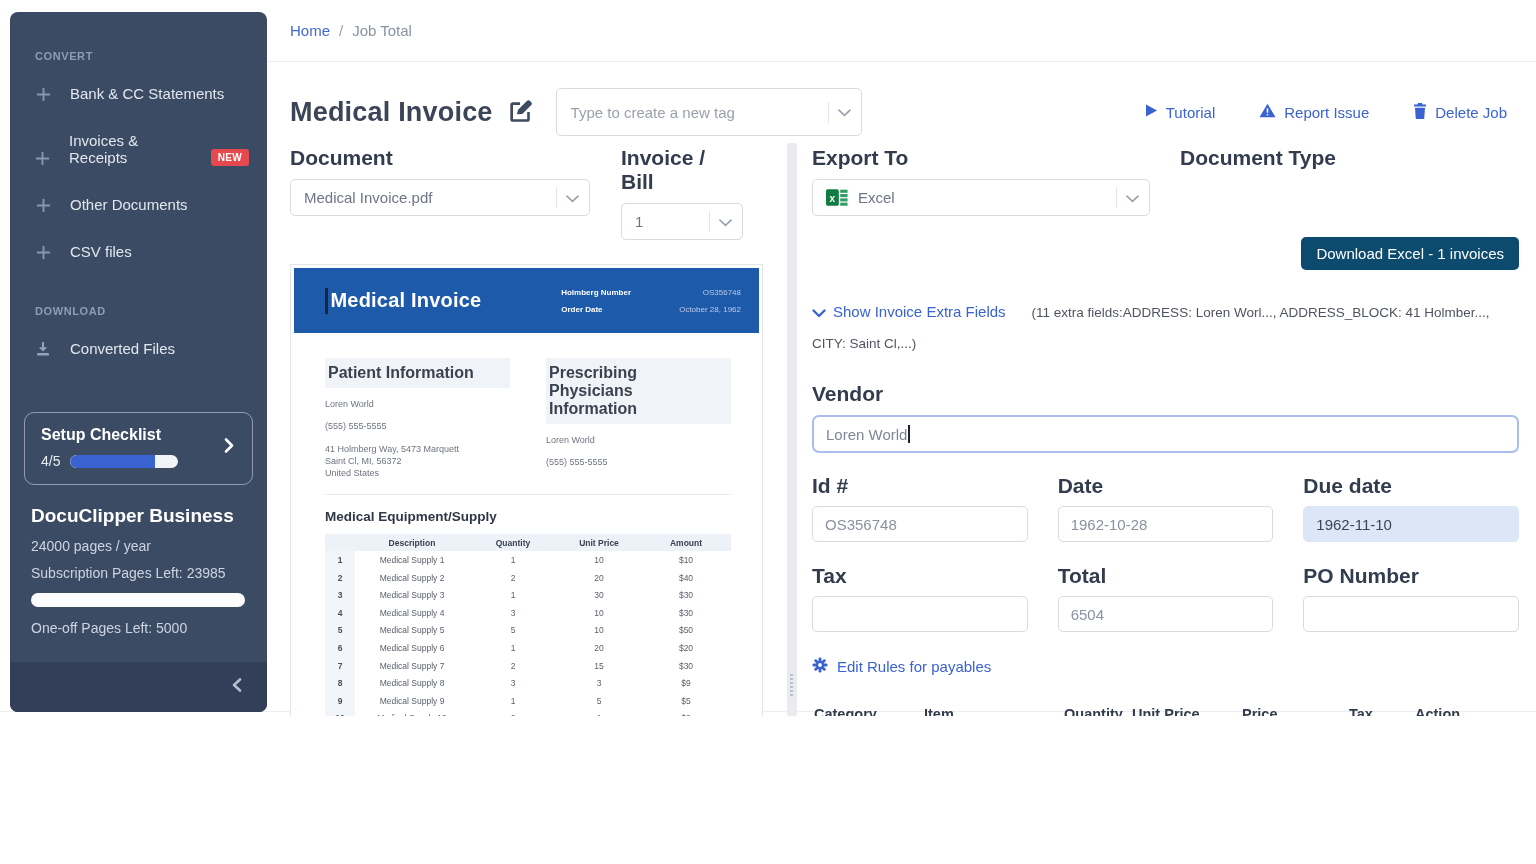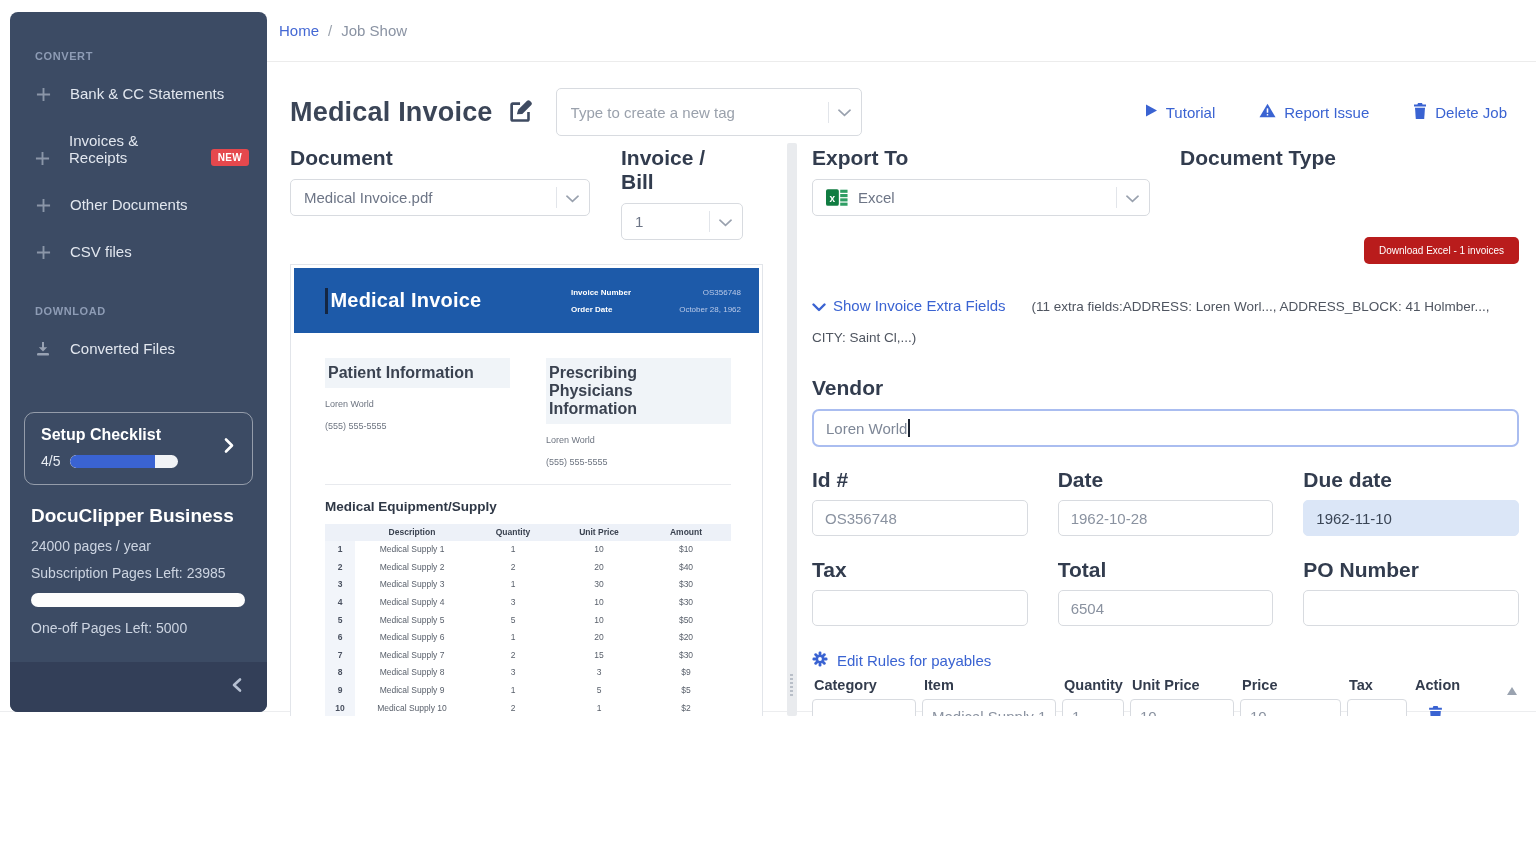--- a/index.html
+++ b/index.html
@@ -26,21 +26,21 @@
   .cl-fill { width:78%; height:100%; background:#3a63d2; border-radius:7px 0 0 7px; }
   .plan { padding:20px 21px 0; }
   .plan-name { font-size:19px; font-weight:bold; color:#fff; margin-bottom:11px; }
   .plan-line { font-size:14px; color:#ccd4e1; margin-bottom:11px; }
   .plan-bar { width:214px; height:14px; background:#fdfdfd; border-radius:7px; margin:12px 0 13px; }
   .side-footer { margin-top:auto; height:50px; background:#333f58; border-radius:0 0 8px 8px;
                  display:flex; align-items:center; justify-content:flex-end; padding-right:24px; cursor:pointer; }
 
   
   .main { flex:1; min-width:0; }
-  .breadcrumb-bar { height:62px; display:flex; align-items:center; gap:9px; padding-left:12px; font-size:15px; border-bottom:1px solid #ececec; }
+  .breadcrumb-bar { height:62px; display:flex; align-items:center; gap:9px; padding-left:23px; font-size:15px; border-bottom:1px solid #ececec; }
   .bc-home { color:#4468d4; text-decoration:none; cursor:pointer; }
   .bc-sep { color:#9aa2ad; }
   .bc-cur { color:#8a93a3; }
   .content { padding:0 17px 0 23px; }
 
   .title-row { display:flex; align-items:center; margin-top:26px; }
   .page-title { font-size:27px; font-weight:bold; color:#3b4557; letter-spacing:.2px; }
   .edit-ic { margin-left:13px; margin-top:2px; cursor:pointer; }
   .tag-box { margin-left:23px; width:306px; height:48px; border:1px solid #d8dbe0; border-radius:5px;
              display:flex; align-items:center; padding:0 10px 0 5px; background:#fff; }
@@ -61,21 +61,21 @@
   .selectbox { height:37px; border:1px solid #d8dbe0; border-radius:5px; background:#fff; display:flex; align-items:center;
                padding:0 10px 0 13px; font-size:15px; color:#6d7586; cursor:pointer; }
   .selectbox .grow { flex:1; }
   .controls-left { display:flex; gap:31px; }
   .fw-doc { width:300px; } .fw-inv { width:122px; }
   .controls-right { display:flex; gap:30px; }
   .fw-exp { width:338px; } .fw-dtype { flex:1; }
   .xl-ic { margin-right:10px; display:flex; }
 
   .dl-row { display:flex; justify-content:flex-end; margin-top:21px; }
-  .dl-btn { background:#b91c1c; color:#fff; border:none; border-radius:5px; font-size:10px; font-family:inherit;
+  .dl-btn { background:#0c4a6e; color:#fff; border:none; border-radius:5px; font-size:15px; font-family:inherit;
             padding:8px 15px; cursor:pointer; }
 
   .extra-row { margin-top:26px; line-height:31px; font-size:13.5px; color:#4f5560; }
   .extra-toggle { color:#3a63d2; font-size:15px; font-weight:500; cursor:pointer; white-space:nowrap; }
   .extra-toggle svg { vertical-align:-1px; margin-right:7px; }
   .extra-sum { margin-left:26px; }
 
   .vendor-wrap { margin-top:23px; }
   .vendor-input { height:38px; border:2px solid #aabdf0; border-radius:7px; display:flex; align-items:center;
                   padding:0 12px; font-size:15px; color:#7e8797; background:#fff; }
@@ -84,21 +84,21 @@
   .fgrid { display:grid; grid-template-columns:1fr 1fr 1fr; column-gap:30px; margin-top:21px; }
   .fgrid .field-label { margin:0 0 8px; }
   .fgrid .r2 { margin-top:22px; }
   .tinput { width:100%; height:36px; border:1px solid #d8dbe0; border-radius:5px; padding:0 12px;
             font-size:15px; color:#8a92a0; font-family:inherit; background:#fff; outline:none; }
   .tinput.hl { background:#dbe6f7; border-color:#dbe6f7; color:#3a4556; }
 
   .edit-rules { margin-top:25px; display:flex; align-items:center; gap:9px; color:#3a63d2; font-size:15px; cursor:pointer; width:fit-content; }
 
   .li-grid { display:grid; grid-template-columns:104px 134px 62px 104px 101px 60px 1fr; column-gap:6px; }
-  .li-head { margin-top:4px; position:relative; padding:3px 0 6px; }
+  .li-head { margin-top:27px; position:relative; padding:3px 0 6px; }
   .li-head span { font-size:14.5px; font-weight:bold; color:#333c4d; padding-left:2px; }
   .li-tri { position:absolute; right:2px; top:8px; }
   .li-row .cell input { width:100%; height:34px; border:1px solid #d8dbe0; border-radius:4px; padding:0 9px;
                         font-size:15px; color:#8a92a0; font-family:inherit; background:#fff; outline:none; }
   .li-action { display:flex; align-items:center; padding-left:15px; }
 
   
   .pdf-card { margin-top:24px; width:473px; height:480px; border:1px solid #e2e5ea; background:#fff; padding:3px; overflow:hidden; }
   .pdf-head { background:#1d5aa9; height:65px; display:flex; align-items:center; padding:0 18px 0 31px; }
   .pdf-caret { width:2.5px; height:26px; background:#142642; margin-right:3px; }
@@ -203,21 +203,21 @@
         <span><svg width="12" height="16" viewBox="0 0 12 16">
               <path d="M9 2.5l-6 5.5 6 5.5" stroke="#b6c0d2" stroke-width="2.6" fill="none" stroke-linecap="round" stroke-linejoin="round"></path>
             </svg></span>
       </div>
     </aside>
 
     <main class="main">
       <div class="breadcrumb-bar">
         <a class="bc-home">Home</a>
         <span class="bc-sep">/</span>
-        <span class="bc-cur">Job Show</span>
+        <span class="bc-cur">Job Total</span>
       </div>
 
       <div class="content">
         <div class="title-row">
           <span class="page-title">Medical Invoice</span>
           <span class="edit-ic">
             <svg width="27" height="26" viewBox="0 0 24 24">
                 <path fill="#3f4b61" d="M3.5 6.2c0-1.2 1-2.2 2.2-2.2h6.8v2.4H6v13.1h13.1v-6.6h2.4v6.9c0 1.2-1 2.2-2.2 2.2H5.7c-1.2 0-2.2-1-2.2-2.2V6.2z"></path>
                 <path fill="#3f4b61" d="M9.6 14.9l1.1-4 8.3-8.3c.7-.7 1.8-.7 2.5 0l1.4 1.4c.7.7.7 1.8 0 2.5l-8.3 8.3-5 .1z"></path>
               </svg>
@@ -278,32 +278,37 @@
                       </svg></span>
                 </div>
               </div>
             </div>
 
             <div class="pdf-card">
               <div class="pdf-head">
                 <span class="pdf-caret"></span>
                 <span class="pdf-title">Medical Invoice</span>
                 <div class="pdf-meta">
-                  <span class="pm-label">Invoice Number</span>
+                  <span class="pm-label">Holmberg Number</span>
                   <span class="pm-val">OS356748</span>
                   <span class="pm-label">Order Date</span>
                   <span class="pm-val">October 28, 1962</span>
                 </div>
               </div>
               <div class="pdf-body">
                 <div class="info-cols">
                   <div class="info-col">
                     <div class="info-head">Patient Information</div>
                     <div class="info-line">Loren World</div>
                     <div class="info-line">(555) 555-5555</div>
+                    <div class="info-line addr">
+                      <div>41 Holmberg Way, 5473 Marquett</div>
+                      <div>Saint Cl, MI, 56372</div>
+                      <div>United States</div>
+                    </div>
                   </div>
                   <div class="info-col">
                     <div class="info-head">Prescribing Physicians Information</div>
                     <div class="info-line">Loren World</div>
                     <div class="info-line">(555) 555-5555</div>
                   </div>
                 </div>
                 <div class="pdf-div"></div>
                 <div class="equip-head">Medical Equipment/Supply</div>
                 <div class="pt">

